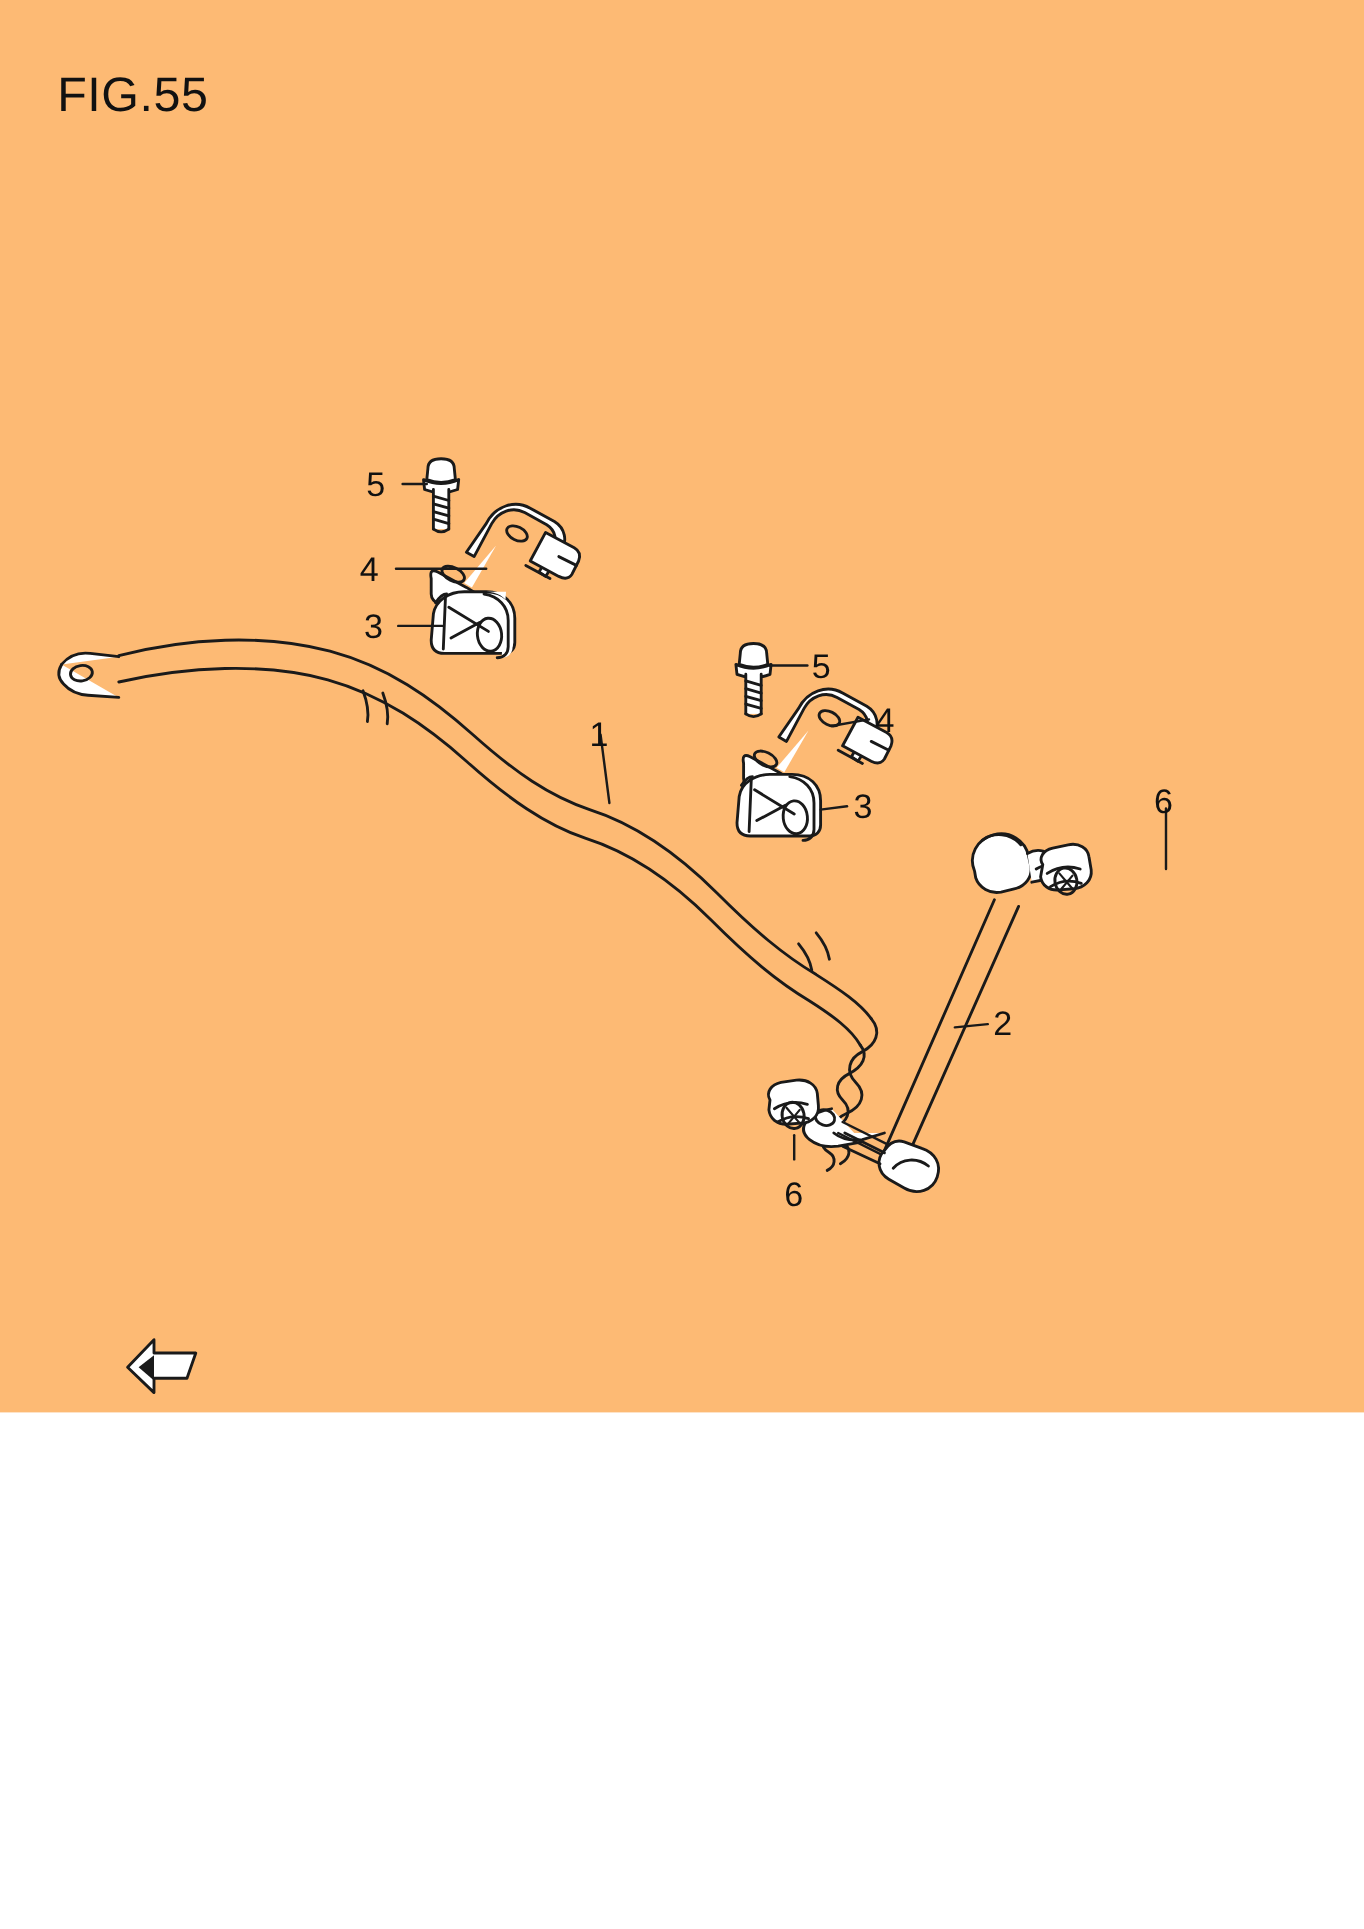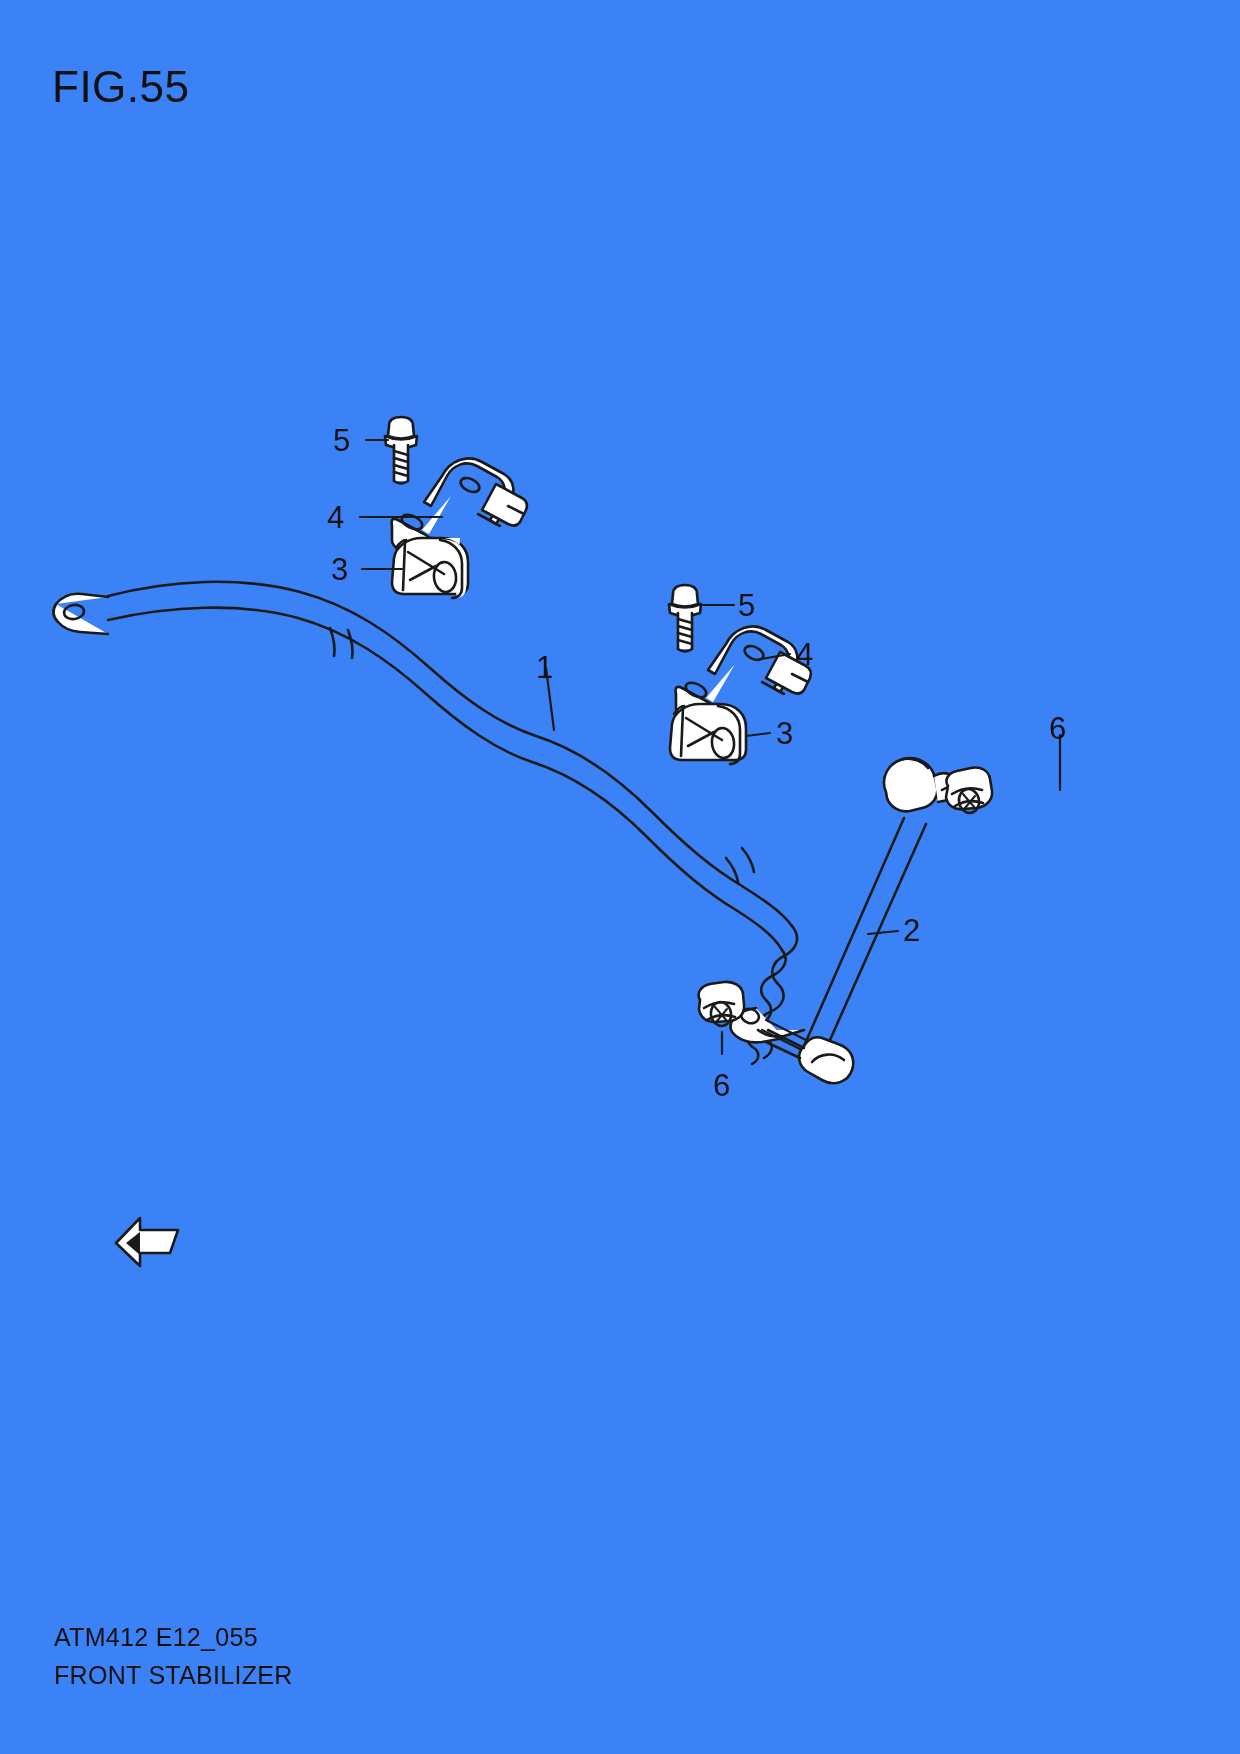--- a/index.html
+++ b/index.html
@@ -13,22 +13,22 @@
     height: 1754px;
     position: relative;
     font-family: "Liberation Sans", sans-serif;
     color: #1a1a1a;
     overflow: hidden;
   }
   .page {
     position: absolute;
     inset: 0;
     width: 1240px;
-    height: 1754px;
-    background: #3b82f6;
+    height: 1284px;
+    background: #fdba74;
   }
   .fig-title {
     position: absolute;
     left: 52px;
     top: 62px;
     font-size: 44px;
     font-weight: 400;
     letter-spacing: 0.5px;
     color: #111111;
     white-space: nowrap;
@@ -326,18 +326,14 @@
   <div class="callout-label" style="left:327px; top:500px;">4</div>
   <div class="callout-label" style="left:331px; top:552px;">3</div>
   <div class="callout-label" style="left:536px; top:650px;">1</div>
   <div class="callout-label" style="left:738px; top:588px;">5</div>
   <div class="callout-label" style="left:796px; top:637px;">4</div>
   <div class="callout-label" style="left:776px; top:716px;">3</div>
   <div class="callout-label" style="left:1049px; top:711px;">6</div>
   <div class="callout-label" style="left:903px; top:913px;">2</div>
   <div class="callout-label" style="left:713px; top:1068px;">6</div>
 
-  <div class="footer">
-    <span class="footer-line">ATM412 E12_055</span>
-    <span class="footer-line">FRONT STABILIZER</span>
-  </div>
 
 </div>
 
 </body></html>

